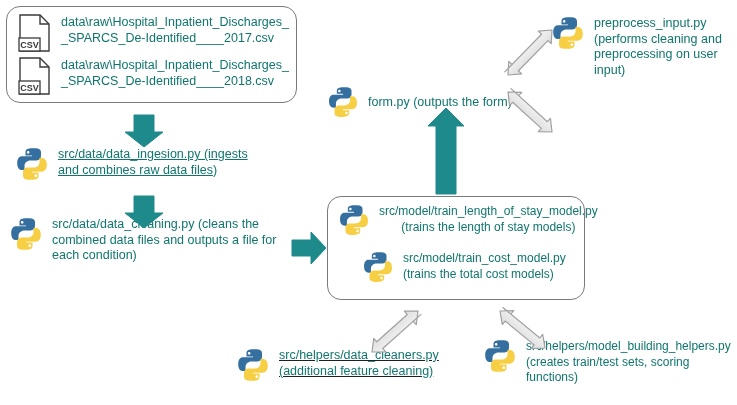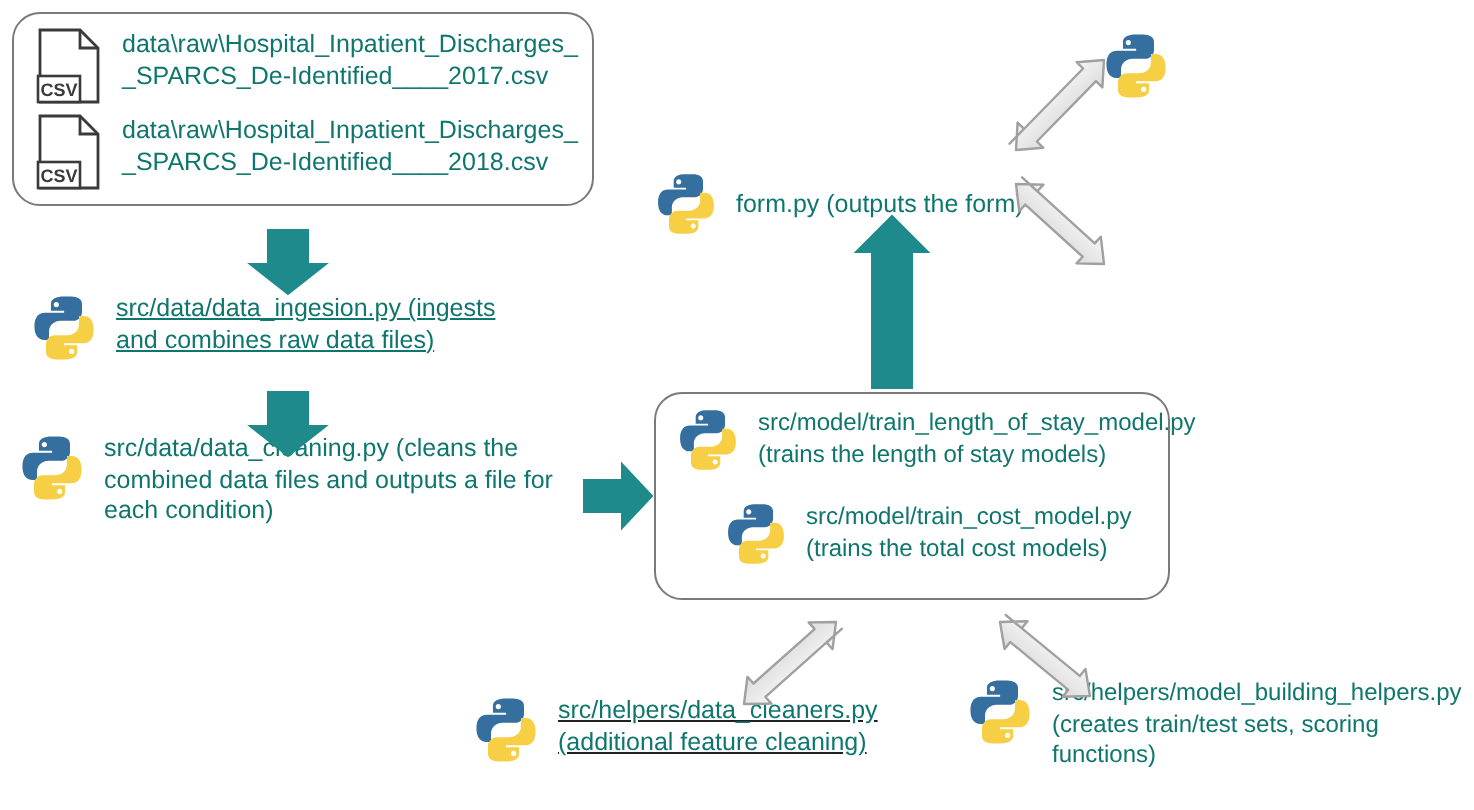--- a/index.html
+++ b/index.html
@@ -83,21 +83,21 @@
       <svg width="36" height="36" viewBox="0 0 64 64">
         <path d="M31.6 4c-6.2 0-11.2 1.7-11.2 6.6v6.1h11.7v1.7H14.9c-4.9 0-9.2 3.3-9.2 12.1 0 8.3 3.8 12.1 8.7 12.1h4.3v-7.4c0-5.6 4.8-9.6 10.4-9.6h11.1c4.3 0 7.8-3.6 7.8-7.9v-7.1C48 6.5 44.4 4 38.2 4h-6.6zm-6.4 4.8c1.3 0 2.4 1.1 2.4 2.4 0 1.3-1.1 2.4-2.4 2.4-1.4 0-2.4-1.1-2.4-2.4 0-1.3 1-2.4 2.4-2.4z" fill="#356f9f"></path>
         <path d="M32.4 60c6.2 0 11.2-1.7 11.2-6.6v-6.1H31.9v-1.7h17.2c4.9 0 9.2-3.3 9.2-12.1 0-8.3-3.8-12.1-8.7-12.1h-4.3v7.4c0 5.6-4.8 9.6-10.4 9.6H23.8c-4.3 0-7.8 3.6-7.8 7.9v7.1C16 57.5 19.6 60 25.8 60h6.6zm6.4-4.8c-1.3 0-2.4-1.1-2.4-2.4 0-1.3 1.1-2.4 2.4-2.4 1.4 0 2.4 1.1 2.4 2.4 0 1.3-1 2.4-2.4 2.4z" fill="#f7cf45"></path>
       </svg>
     </span>
     <span class="label" style="margin-left:8px;">src/data/data_cleaning.py (cleans the
 combined data files and outputs a file for
 each condition)</span>
   </div>
 
-  <div class="node" style="left:337px;top:203px;width:244px;">
+  <div class="node" style="left:337px;top:203px;width:244px;text-align:center;">
     <span class="pyicon">
       <svg width="34" height="34" viewBox="0 0 64 64">
         <path d="M31.6 4c-6.2 0-11.2 1.7-11.2 6.6v6.1h11.7v1.7H14.9c-4.9 0-9.2 3.3-9.2 12.1 0 8.3 3.8 12.1 8.7 12.1h4.3v-7.4c0-5.6 4.8-9.6 10.4-9.6h11.1c4.3 0 7.8-3.6 7.8-7.9v-7.1C48 6.5 44.4 4 38.2 4h-6.6zm-6.4 4.8c1.3 0 2.4 1.1 2.4 2.4 0 1.3-1.1 2.4-2.4 2.4-1.4 0-2.4-1.1-2.4-2.4 0-1.3 1-2.4 2.4-2.4z" fill="#356f9f"></path>
         <path d="M32.4 60c6.2 0 11.2-1.7 11.2-6.6v-6.1H31.9v-1.7h17.2c4.9 0 9.2-3.3 9.2-12.1 0-8.3-3.8-12.1-8.7-12.1h-4.3v7.4c0 5.6-4.8 9.6-10.4 9.6H23.8c-4.3 0-7.8 3.6-7.8 7.9v7.1C16 57.5 19.6 60 25.8 60h6.6zm6.4-4.8c-1.3 0-2.4-1.1-2.4-2.4 0-1.3 1.1-2.4 2.4-2.4 1.4 0 2.4 1.1 2.4 2.4 0 1.3-1 2.4-2.4 2.4z" fill="#f7cf45"></path>
       </svg>
     </span>
     <span class="label" style="margin-left:8px;font-size:12px;">src/model/train_length_of_stay_model.py
 (trains the length of stay models)</span>
   </div>
 
@@ -122,20 +122,24 @@
     <span class="label" style="margin-left:8px;">form.py (outputs the form)</span>
   </div>
 
   <div class="node" style="left:550px;top:15px;width:185px;">
     <span class="pyicon">
       <svg width="36" height="36" viewBox="0 0 64 64">
         <path d="M31.6 4c-6.2 0-11.2 1.7-11.2 6.6v6.1h11.7v1.7H14.9c-4.9 0-9.2 3.3-9.2 12.1 0 8.3 3.8 12.1 8.7 12.1h4.3v-7.4c0-5.6 4.8-9.6 10.4-9.6h11.1c4.3 0 7.8-3.6 7.8-7.9v-7.1C48 6.5 44.4 4 38.2 4h-6.6zm-6.4 4.8c1.3 0 2.4 1.1 2.4 2.4 0 1.3-1.1 2.4-2.4 2.4-1.4 0-2.4-1.1-2.4-2.4 0-1.3 1-2.4 2.4-2.4z" fill="#356f9f"></path>
         <path d="M32.4 60c6.2 0 11.2-1.7 11.2-6.6v-6.1H31.9v-1.7h17.2c4.9 0 9.2-3.3 9.2-12.1 0-8.3-3.8-12.1-8.7-12.1h-4.3v7.4c0 5.6-4.8 9.6-10.4 9.6H23.8c-4.3 0-7.8 3.6-7.8 7.9v7.1C16 57.5 19.6 60 25.8 60h6.6zm6.4-4.8c-1.3 0-2.4-1.1-2.4-2.4 0-1.3 1.1-2.4 2.4-2.4 1.4 0 2.4 1.1 2.4 2.4 0 1.3-1 2.4-2.4 2.4z" fill="#f7cf45"></path>
       </svg>
     </span>
+    <span class="label" style="margin-left:8px;">preprocess_input.py
+(performs cleaning and
+preprocessing on user
+input)</span>
   </div>
 
 
   <div class="node" style="left:235px;top:347px;width:230px;text-decoration:underline;">
     <span class="pyicon">
       <svg width="36" height="36" viewBox="0 0 64 64">
         <path d="M31.6 4c-6.2 0-11.2 1.7-11.2 6.6v6.1h11.7v1.7H14.9c-4.9 0-9.2 3.3-9.2 12.1 0 8.3 3.8 12.1 8.7 12.1h4.3v-7.4c0-5.6 4.8-9.6 10.4-9.6h11.1c4.3 0 7.8-3.6 7.8-7.9v-7.1C48 6.5 44.4 4 38.2 4h-6.6zm-6.4 4.8c1.3 0 2.4 1.1 2.4 2.4 0 1.3-1.1 2.4-2.4 2.4-1.4 0-2.4-1.1-2.4-2.4 0-1.3 1-2.4 2.4-2.4z" fill="#356f9f"></path>
         <path d="M32.4 60c6.2 0 11.2-1.7 11.2-6.6v-6.1H31.9v-1.7h17.2c4.9 0 9.2-3.3 9.2-12.1 0-8.3-3.8-12.1-8.7-12.1h-4.3v7.4c0 5.6-4.8 9.6-10.4 9.6H23.8c-4.3 0-7.8 3.6-7.8 7.9v7.1C16 57.5 19.6 60 25.8 60h6.6zm6.4-4.8c-1.3 0-2.4-1.1-2.4-2.4 0-1.3 1.1-2.4 2.4-2.4 1.4 0 2.4 1.1 2.4 2.4 0 1.3-1 2.4-2.4 2.4z" fill="#f7cf45"></path>
       </svg>
     </span>

